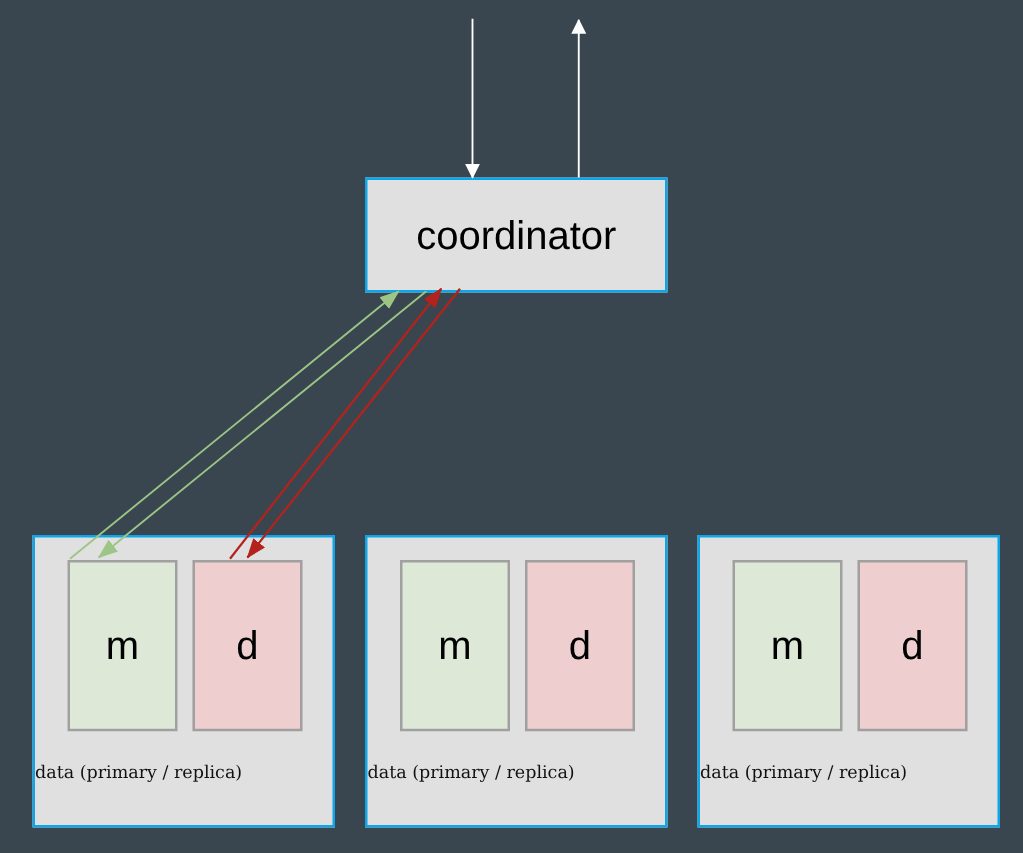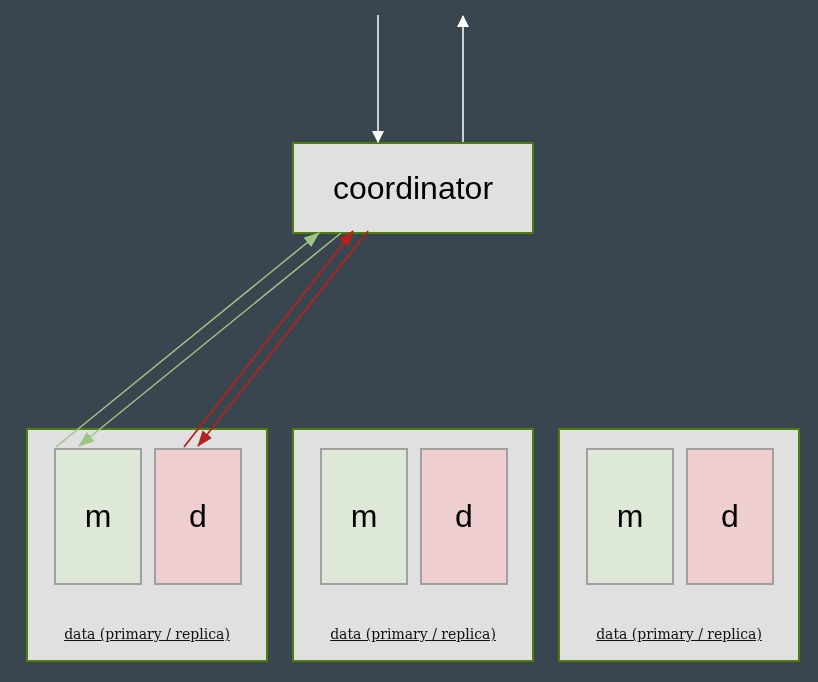--- a/index.html
+++ b/index.html
@@ -1,23 +1,23 @@
 <!DOCTYPE html>
 <html><head>
 <meta charset="utf-8">
 <style>
   html,body{margin:0;padding:0;}
   body{width:818px;height:682px;background:#3a464f;position:relative;overflow:hidden;font-family:"Liberation Sans",sans-serif;}
-  .box{position:absolute;background:#e0e0e0;border:2px solid #4d7c0f;box-sizing:border-box;}
+  .box{position:absolute;background:#e0e0e0;border:2px solid #0ea5e9;box-sizing:border-box;}
   .coord{left:292px;top:142px;width:242px;height:92px;display:flex;align-items:center;justify-content:center;font-size:32px;color:#000;}
   .node{top:428px;width:242px;height:234px;}
   .shard{position:absolute;top:18px;width:88px;height:137px;border:2px solid #a0a0a0;box-sizing:border-box;display:flex;align-items:center;justify-content:center;font-size:32px;color:#000;}
   .shard.m{left:26px;background:#dde9d6;}
   .shard.d{left:126px;background:#eecece;}
-  .caption{position:absolute;left:0;right:0;top:196px;text-align:center;font-family:"DejaVu Serif","Liberation Serif",serif;font-size:14px;color:#111;text-decoration:underline;}
+  .caption{position:absolute;left:0;right:0;top:180px;text-align:left;font-family:"DejaVu Serif","Liberation Serif",serif;font-size:14px;color:#111;}
   svg{position:absolute;left:0;top:0;}
 </style>
 </head>
 <body>
 
 <div class="box coord">
   <span>coordinator</span>
 </div>
 
 <div class="box node" style="left:26px">

